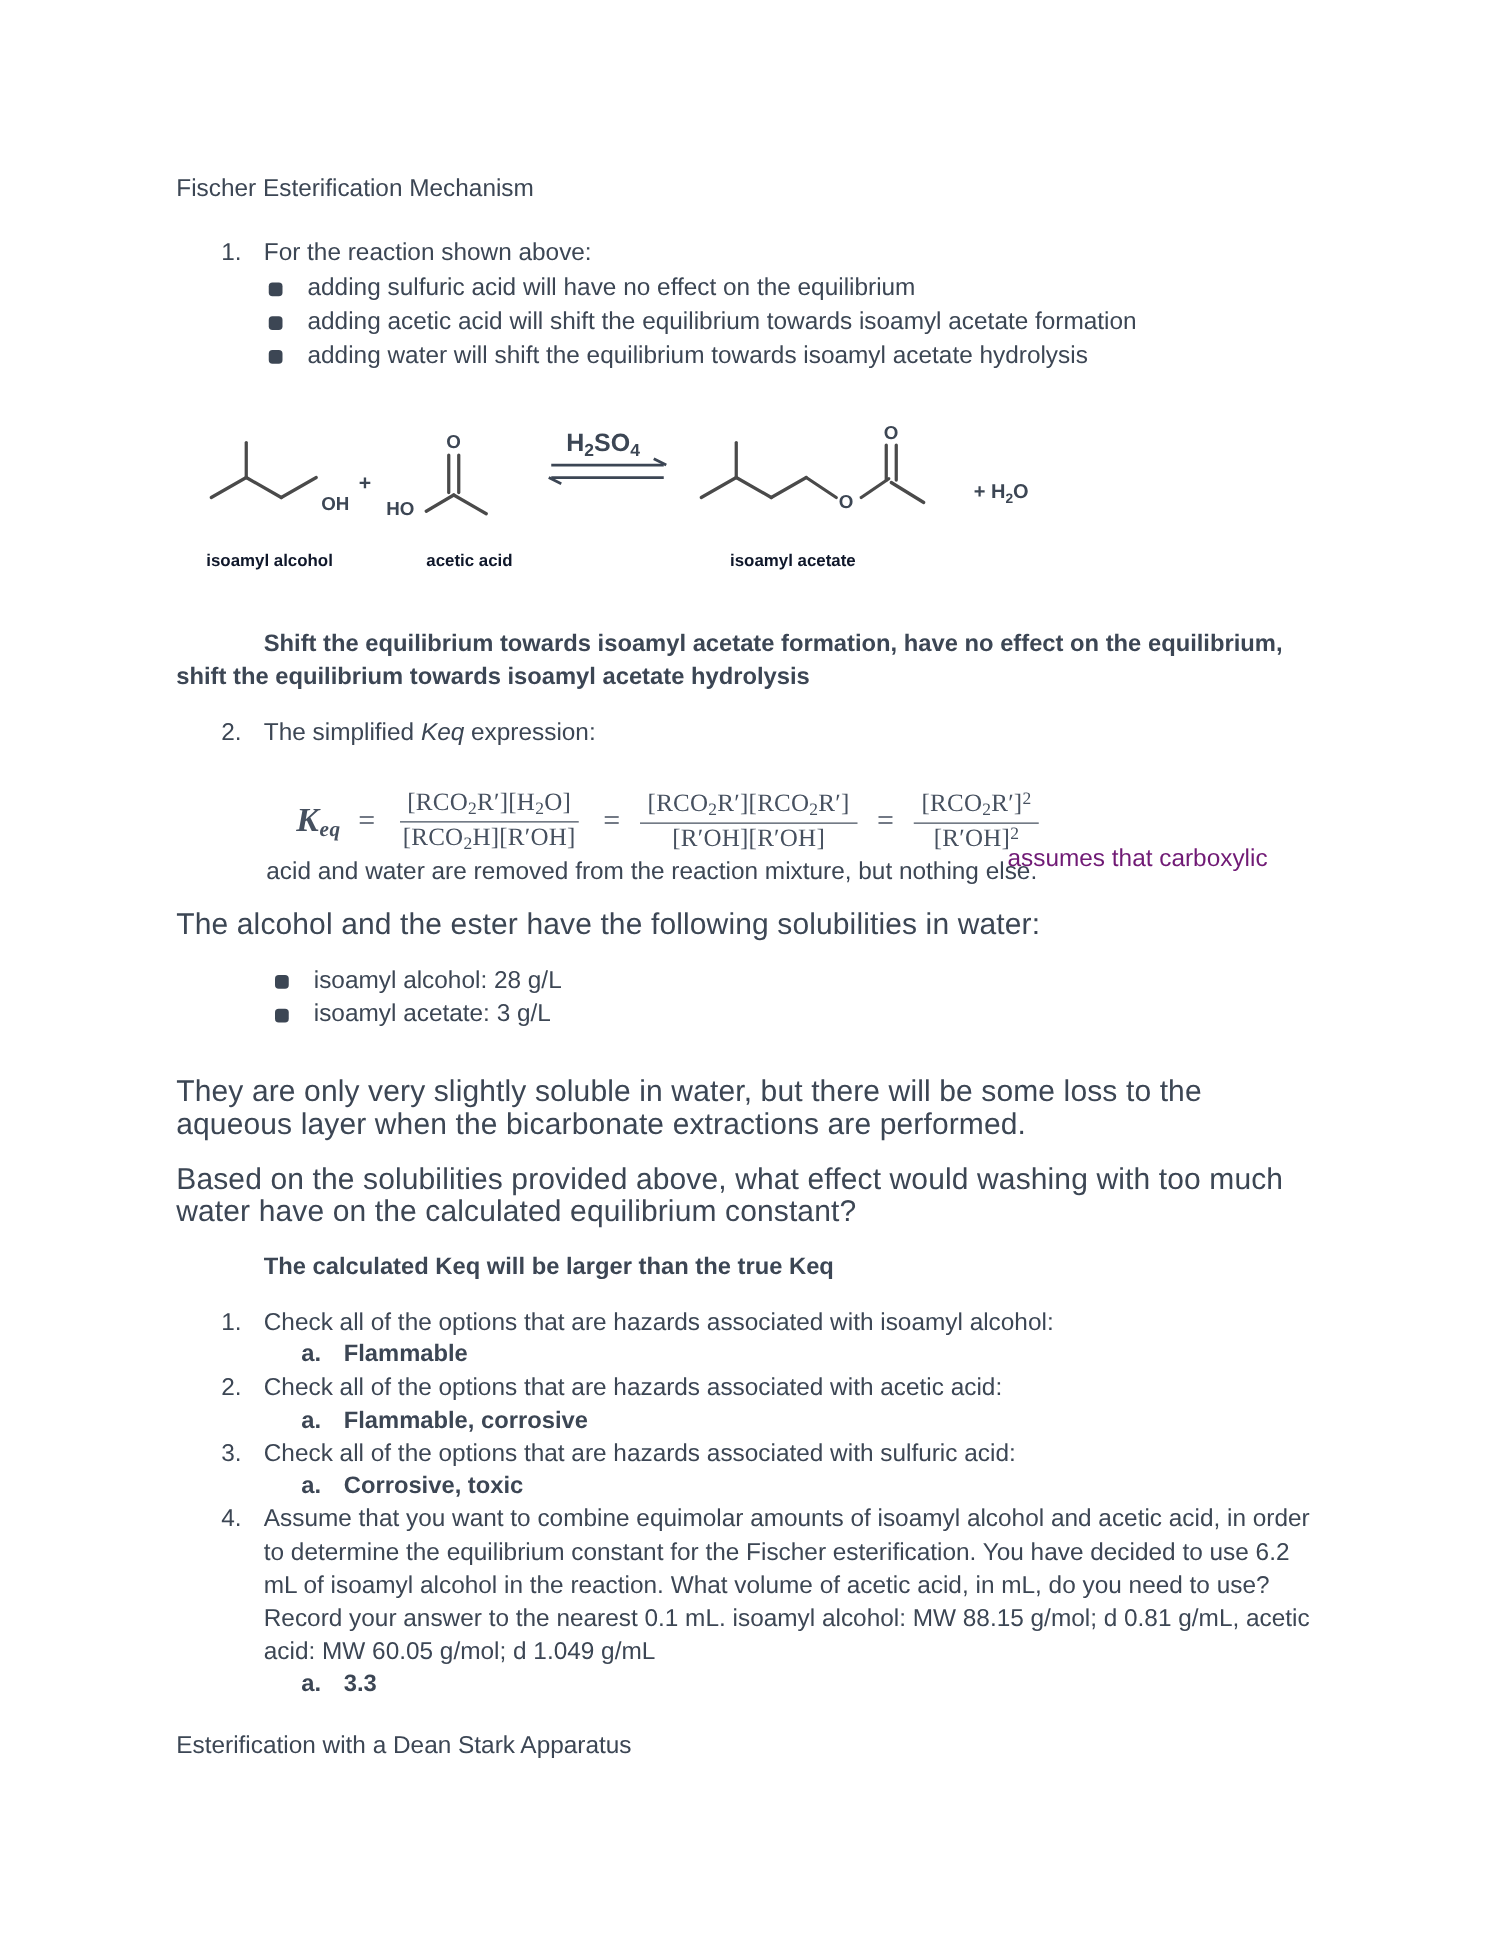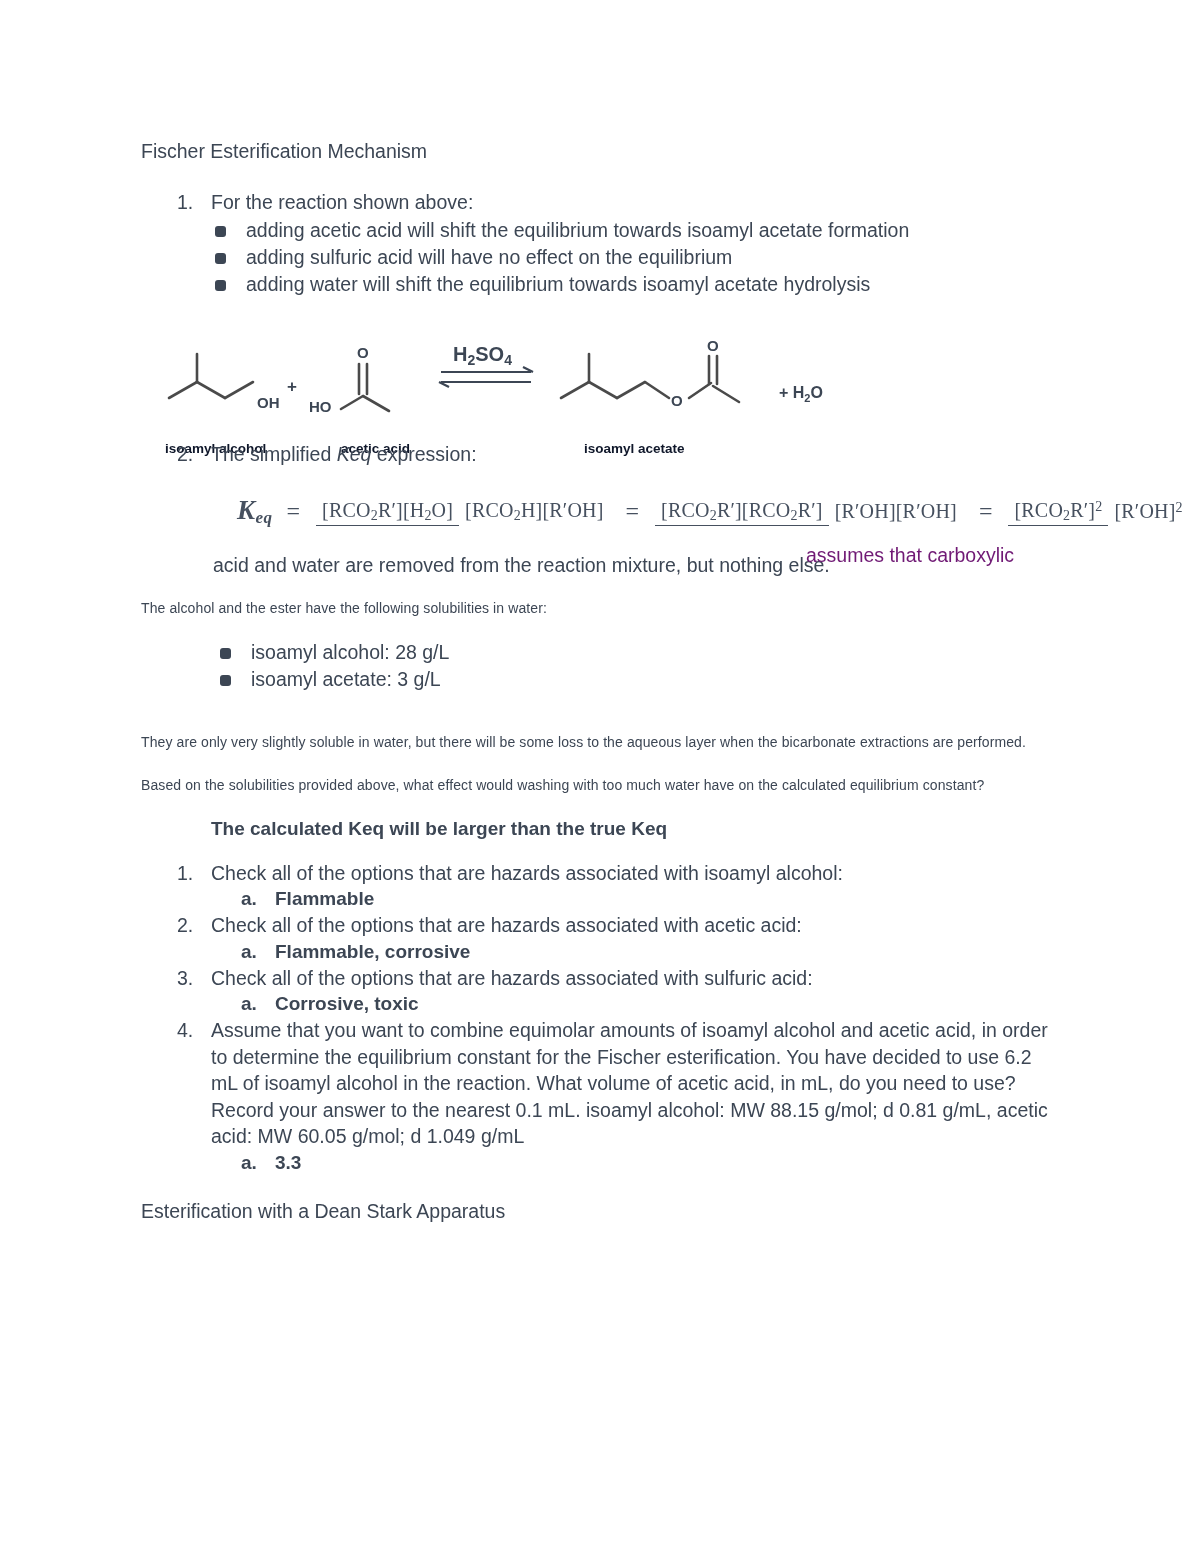--- a/index.html
+++ b/index.html
@@ -17,21 +17,21 @@
   .page {
     position: relative;
     width: 1200px;
     height: 1210px;
     box-sizing: border-box;
     padding: 138px 140px 0 141px;
   }
 
   
   .para {
-    font-size: 14px;
+    font-size: 24px;
     line-height: 26.5px;
     margin: 0 0 17px 0;
     letter-spacing: .1px;
   }
   .plain-head {
     font-size: 19.5px;
     line-height: 26.5px;
     margin: 0 0 24px 0;
   }
   .bold-answer {
@@ -161,21 +161,21 @@
     font-style: italic;
     font-weight: bold;
     vertical-align: -4px;
   }
   .eq-op {
     margin: 0 14px;
     font-size: 24px;
   }
   .frac {
     display: inline-flex;
-    flex-direction: row;
+    flex-direction: column;
     align-items: center;
     vertical-align: middle;
     margin: 18px 2px;
   }
   .frac .num,
   .frac .den {
     padding: 1px 6px;
     font-size: 20px;
     letter-spacing: .2px;
   }
@@ -206,25 +206,25 @@
 <div class="page">
 
   <p class="plain-head">Fischer Esterification Mechanism</p>
 
   <ol class="num">
     <li>
       <span>For the reaction shown above:</span>
       <ul class="bullets" style="margin-top:2px;">
         <li>
           <span class="bul"></span>
-          <span>adding acetic acid will shift the equilibrium towards isoamyl acetate formation</span>
+          <span>adding sulfuric acid will have no effect on the equilibrium</span>
         </li>
         <li>
           <span class="bul"></span>
-          <span>adding sulfuric acid will have no effect on the equilibrium</span>
+          <span>adding acetic acid will shift the equilibrium towards isoamyl acetate formation</span>
         </li>
         <li>
           <span class="bul"></span>
           <span>adding water will shift the equilibrium towards isoamyl acetate hydrolysis</span>
         </li>
       </ul>
     </li>
   </ol>
 
   <div class="scheme">
@@ -271,20 +271,21 @@
 
       <text x="638" y="62" font-family="Liberation Sans, sans-serif" font-size="16" font-weight="bold" fill="#3c4654">+ H<tspan font-size="11" dy="4">2</tspan><tspan font-size="16" dy="-4">O</tspan></text>
     </svg>
     <div class="scheme-labels">
       <span class="lbl-alcohol">isoamyl alcohol</span>
       <span class="lbl-acid">acetic acid</span>
       <span class="lbl-acetate">isoamyl acetate</span>
     </div>
   </div>
 
+  <p class="bold-answer" style="margin-top:62px;">Shift the equilibrium towards isoamyl acetate formation, have no effect on the equilibrium, shift the equilibrium towards isoamyl acetate hydrolysis</p>
 
   <ol class="num" style="counter-reset: numitem 1;">
     <li>
       <span>The simplified </span><span style="font-style:italic">Keq</span><span> expression:</span>
     </li>
   </ol>
 
   <div class="eq-wrap">
     <div class="equation">
       <span class="eq-k">K<span class="sub">eq</span></span>

